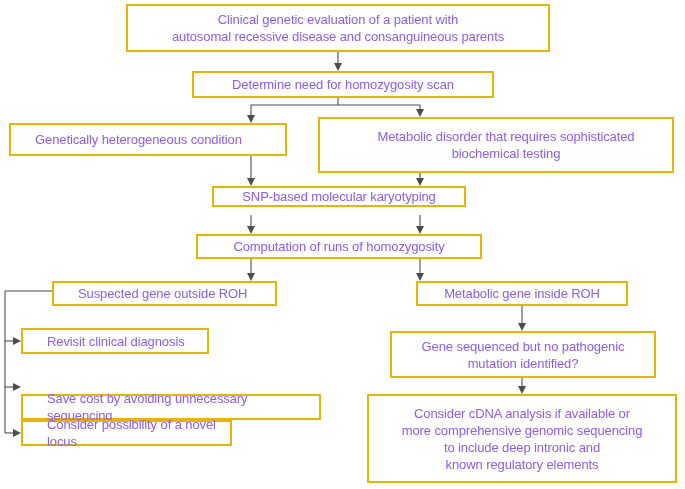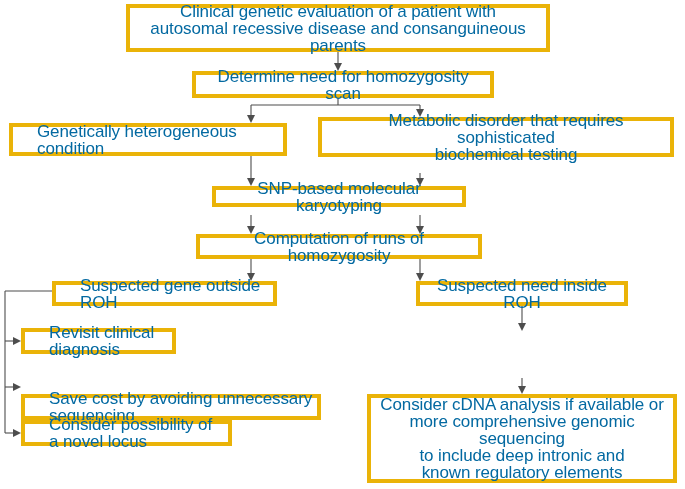--- a/index.html
+++ b/index.html
@@ -6,28 +6,28 @@
   #canvas{
     position:relative;
     width:685px;height:489px;
     background:#ffffff;
     font-family:"Liberation Sans", sans-serif;
     overflow:hidden;
   }
   .node{
     position:absolute;
     box-sizing:border-box;
-    border:4px solid #eab308;
+    border:2px solid #eab308;
     background:#ffffff;
-    color:#0369a1;
+    color:#8b5cf6;
     display:flex;
     align-items:center;
     justify-content:center;
     text-align:center;
-    font-size:17px;
+    font-size:13px;
     line-height:17px;
     letter-spacing:-0.1px;
     z-index:3;
     white-space:pre-line;
     padding:1px 4px;
   }
   .node.left-align{justify-content:flex-start;padding-left:24px;text-align:left;}
   svg#wires{position:absolute;left:0;top:0;width:685px;height:489px;z-index:1;}
   svg#wires line, svg#wires path{stroke:#4d4d4d;stroke-width:1.1;fill:none;}
   .arrowhead{fill:#4d4d4d;stroke:none;}
@@ -103,36 +103,38 @@
     </g>
   </svg>
 
   <div class="node" style="left:126px;top:4px;width:424px;height:48px;">Clinical genetic evaluation of a patient with
 autosomal recessive disease and consanguineous parents</div>
 
   <div class="node" style="left:192px;top:71px;width:302px;height:27px;">Determine need for homozygosity scan</div>
 
   <div class="node left-align" style="left:9px;top:123px;width:278px;height:33px;">Genetically heterogeneous condition</div>
 
-  <div class="node" style="left:318px;top:117px;width:356px;height:40px;padding-left:24px;">Metabolic disorder that requires sophisticated
+  <div class="node" style="left:318px;top:117px;width:356px;height:56px;padding-left:24px;">Metabolic disorder that requires sophisticated
 biochemical testing</div>
 
   <div class="node" style="left:212px;top:186px;width:254px;height:21px;">SNP-based molecular karyotyping</div>
 
   <div class="node" style="left:196px;top:234px;width:286px;height:25px;">Computation of runs of homozygosity</div>
 
   <div class="node left-align" style="left:52px;top:281px;width:225px;height:25px;">Suspected gene outside ROH</div>
 
-  <div class="node" style="left:416px;top:281px;width:212px;height:25px;">Suspected need inside ROH</div>
+  <div class="node" style="left:416px;top:281px;width:212px;height:25px;">Metabolic gene inside ROH</div>
 
-  <div class="node left-align" style="left:21px;top:328px;width:155px;height:26px;">Revisit clinical diagnosis</div>
+  <div class="node left-align" style="left:21px;top:328px;width:188px;height:26px;">Revisit clinical diagnosis</div>
 
   <div class="node left-align" style="left:21px;top:374px;width:300px;height:26px;margin-top:20px;">Save cost by avoiding unnecessary sequencing</div>
 
   <div class="node left-align" style="left:21px;top:420px;width:211px;height:26px;">Consider possibility of a novel locus</div>
 
+  <div class="node" style="left:390px;top:331px;width:266px;height:47px;">Gene sequenced but no pathogenic
+mutation identified?</div>
 
   <div class="node" style="left:367px;top:394px;width:310px;height:89px;">Consider cDNA analysis if available or
 more comprehensive genomic sequencing
 to include deep intronic and
 known regulatory elements</div>
 
 </div>
 
 </body></html>

